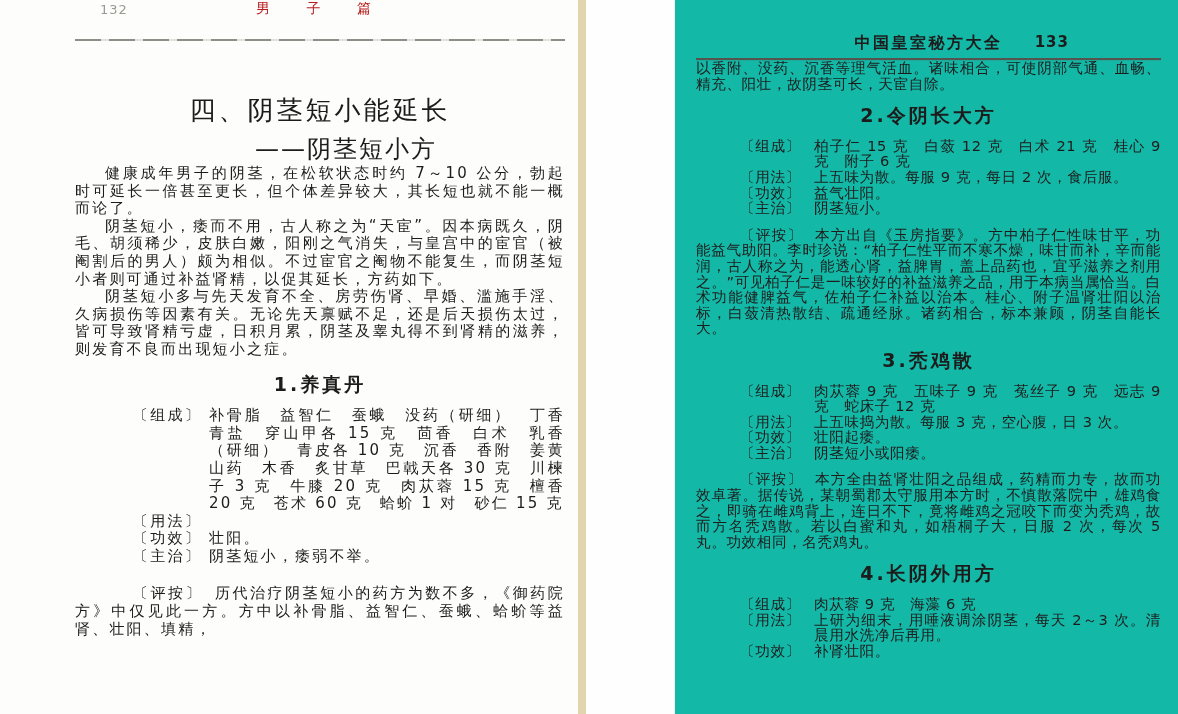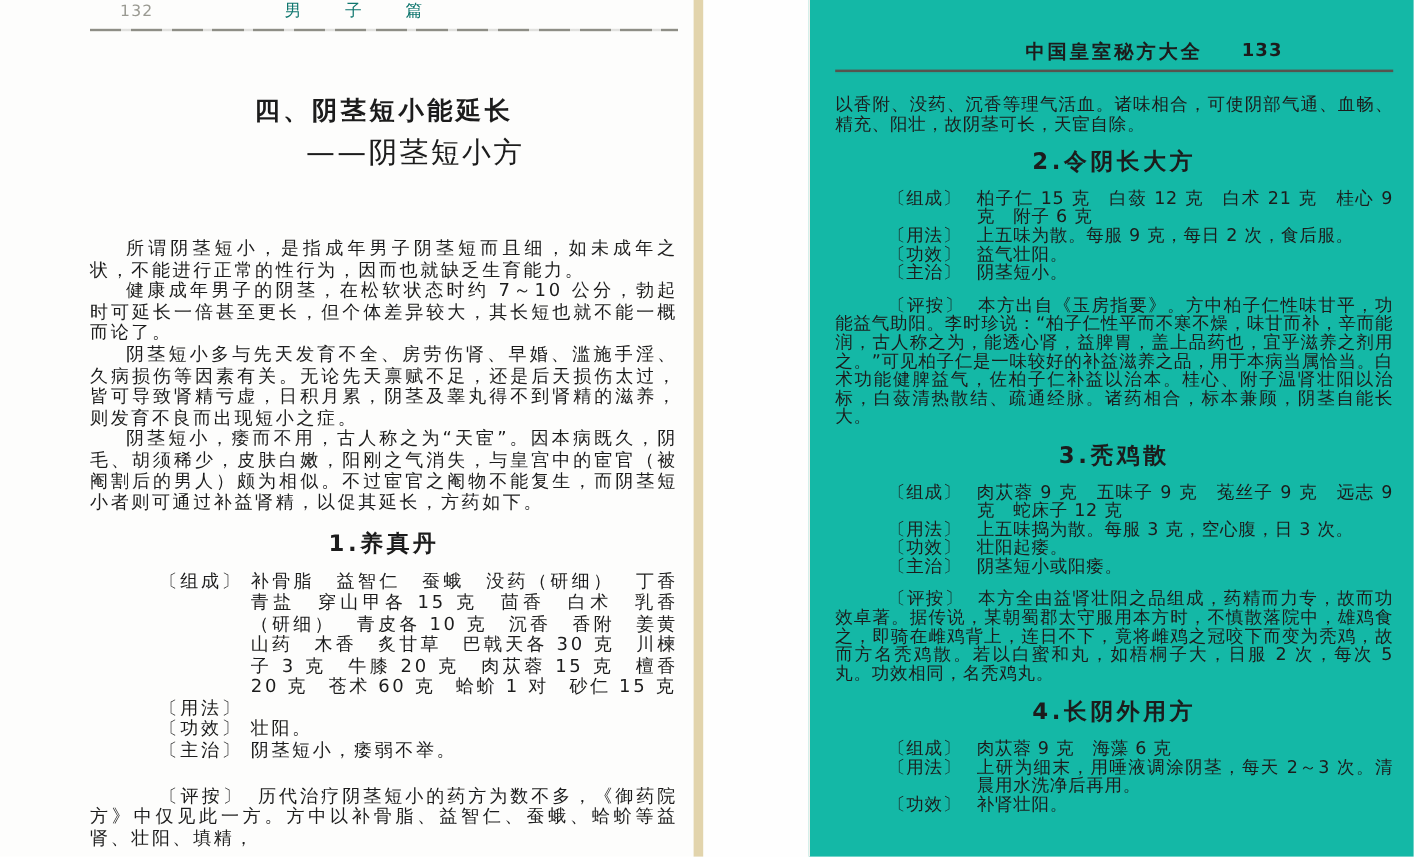--- a/index.html
+++ b/index.html
@@ -8,27 +8,27 @@
     background:#fefefe; color:#1c1c1c;
     font-family:"DejaVu Sans", sans-serif;
   }
   .page { position:absolute; top:0; height:714px; background:#fdfdfc; }
   .page-left  { left:0; width:578px; }
   .page-right { left:674px; width:504px; background:#14b8a6; border-left:1px solid #f1f0ec; }
   .gutter { position:absolute; left:578px; top:0; width:8px; height:714px; background:#e2d4ac; }
 
   
   .lp-content { padding:0 13px 0 75px; }
-  .lp-header { position:relative; height:18px; padding-top:2px; }
+  .lp-header { position:relative; height:18px; padding-top:17px; }
   .lp-pagenum { position:absolute; left:25px; top:2px; color:#9a9a92; font-size:13px; letter-spacing:1px; filter:blur(.4px); }
-  .lp-running { position:absolute; left:162px; top:0; color:#0f766e; font-size:14px; letter-spacing:16px; filter:blur(.4px); }
+  .lp-running { position:absolute; left:181px; top:0; color:#b91c1c; font-size:14px; letter-spacing:16px; filter:blur(.4px); }
   .lp-rule { height:2px; margin-top:4px;
     background:repeating-linear-gradient(90deg,#8e8e86 0 26px, rgba(142,142,134,.25) 26px 34px); }
 
-  .chapter-title { text-align:center; font-size:21px; font-weight:bold; letter-spacing:3px; margin:52px 0 0; }
+  .chapter-title { text-align:center; font-size:26px; font-weight:normal; letter-spacing:3px; margin:52px 0 0; }
   .chapter-subtitle { text-align:center; font-size:24px; font-weight:normal; letter-spacing:2px; margin:5px 0 0; padding-left:52px; }
 
   .body-lp { font-size:15px; line-height:17.6px; letter-spacing:2.2px; text-align:justify; }
   .body-rp { font-size:14.6px; line-height:15.6px; letter-spacing:0.6px; text-align:justify; }
 
   .para { margin:0; text-indent:2em; }
   .first-para { margin-top:56px; }
 
   .recipe-title { text-align:center; font-size:19px; font-weight:bold; letter-spacing:3px; margin:17px 0 14px; }
 
@@ -42,41 +42,40 @@
   .commentary-rp { margin:11px 0 0; text-indent:44px; }
   .commentary .c-label, .commentary-rp .c-label { margin-right:12px; }
 
   
   .rp-content { padding:0 18px 0 21px; }
   .rp-header { position:relative; text-align:center; padding-top:33px; height:22px; }
   .rp-title { font-weight:bold; font-size:16px; letter-spacing:2.5px; }
   .rp-pagenum { position:absolute; right:92px; top:33px; font-weight:bold; font-size:15px; letter-spacing:1px; }
   .rp-rule { border-top:2px solid #55544e; margin-top:3px;
     box-shadow:0 1px 0 rgba(85,84,78,.15); }
-  .rp-cont { margin-top:20px; }
+  .rp-cont { margin-top:0; }
 </style>
 </head>
 <body>
 
 <div class="page page-left">
   <div class="lp-content">
     <div class="lp-header">
       <span class="lp-pagenum">132</span>
       <span class="lp-running">男 子 篇</span>
     </div>
     <div class="lp-rule"></div>
 
     <h1 class="chapter-title">四、阴茎短小能延长</h1>
     <h2 class="chapter-subtitle">——阴茎短小方</h2>
 
     <div class="body-lp">
-      <p class="para first-para">所谓阴茎短小，是指成年男子阴茎短而且细，如未成年之状，不能进行正常的性行为，因而也就缺乏生育能力。</p>
       <p class="para">健康成年男子的阴茎，在松软状态时约 7～10 公分，勃起时可延长一倍甚至更长，但个体差异较大，其长短也就不能一概而论了。</p>
+      <p class="para">阴茎短小，痿而不用，古人称之为“天宦”。因本病既久，阴毛、胡须稀少，皮肤白嫩，阳刚之气消失，与皇宫中的宦官（被阉割后的男人）颇为相似。不过宦官之阉物不能复生，而阴茎短小者则可通过补益肾精，以促其延长，方药如下。</p>
       <p class="para">阴茎短小多与先天发育不全、房劳伤肾、早婚、滥施手淫、久病损伤等因素有关。无论先天禀赋不足，还是后天损伤太过，皆可导致肾精亏虚，日积月累，阴茎及睾丸得不到肾精的滋养，则发育不良而出现短小之症。</p>
-      <p class="para">阴茎短小，痿而不用，古人称之为“天宦”。因本病既久，阴毛、胡须稀少，皮肤白嫩，阳刚之气消失，与皇宫中的宦官（被阉割后的男人）颇为相似。不过宦官之阉物不能复生，而阴茎短小者则可通过补益肾精，以促其延长，方药如下。</p>
 
       <h3 class="recipe-title">1.养真丹</h3>
 
       <div class="lp-entries">
         <div class="entry">
           <span class="entry-label">〔组成〕</span>
           <span class="entry-text">补骨脂　益智仁　蚕蛾　没药（研细）　丁香　青盐　穿山甲各 15 克　茴香　白术　乳香（研细）　青皮各 10 克　沉香　香附　姜黄　山药　木香　炙甘草　巴戟天各 30 克　川楝子 3 克　牛膝 20 克　肉苁蓉 15 克　檀香 20 克　苍术 60 克　蛤蚧 1 对　砂仁 15 克</span>
         </div>
         <div class="entry">
           <span class="entry-label">〔用法〕</span>

